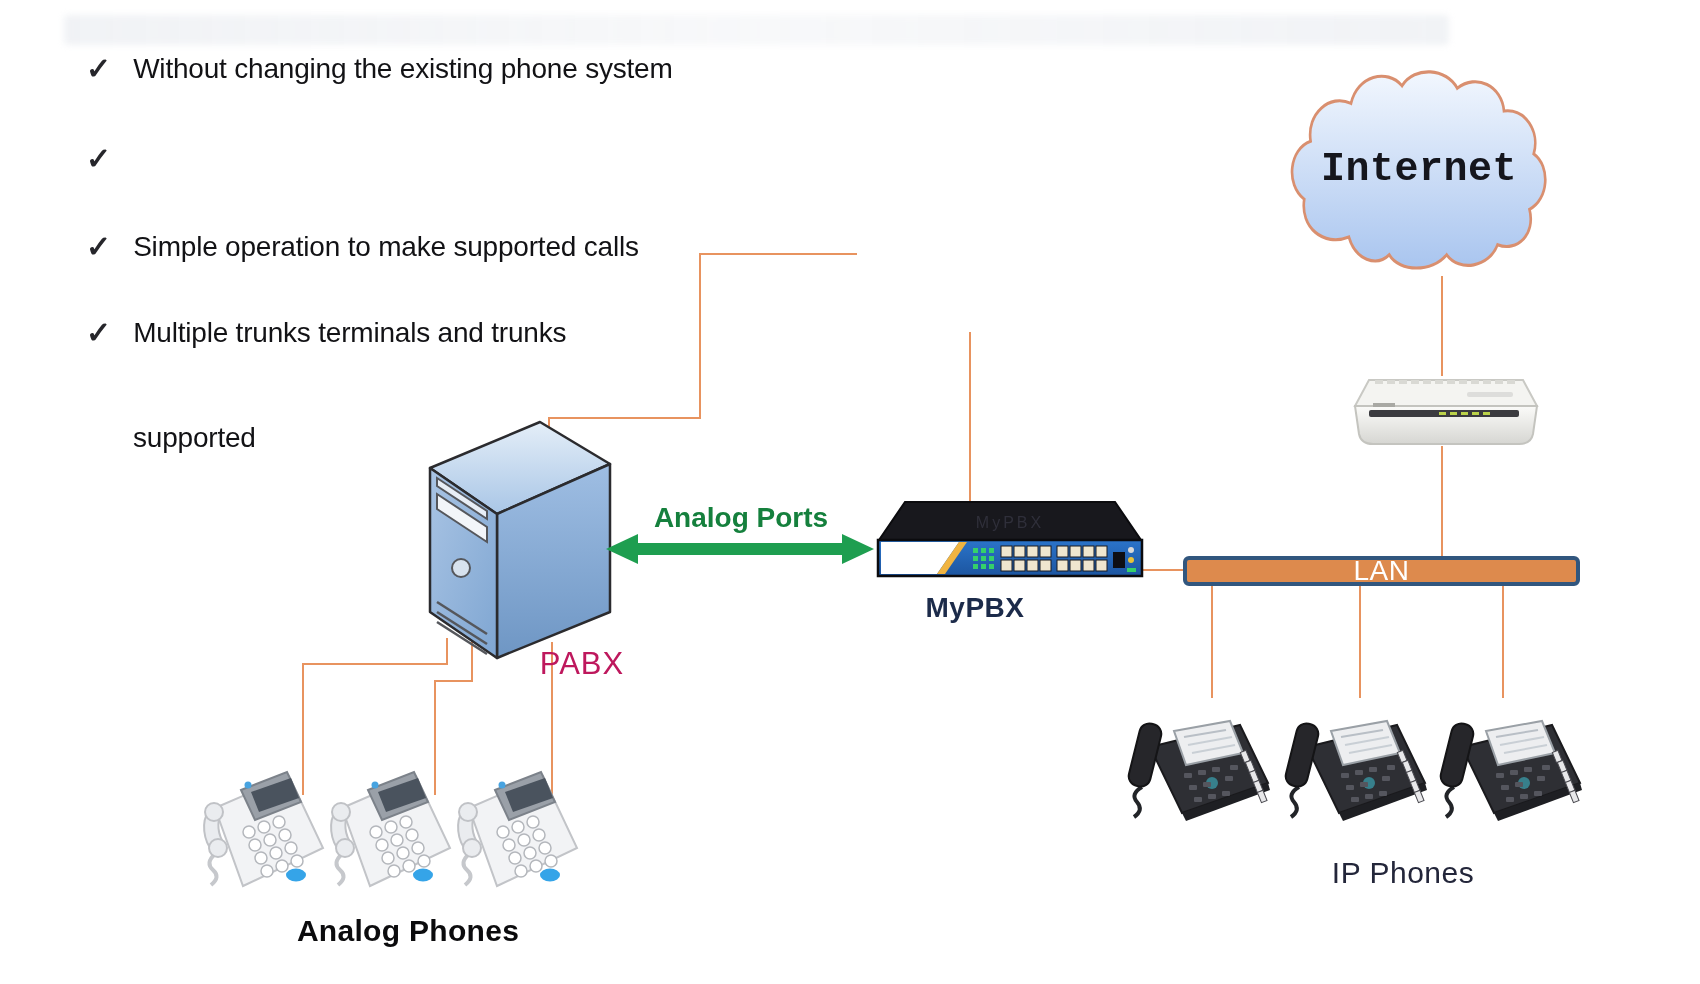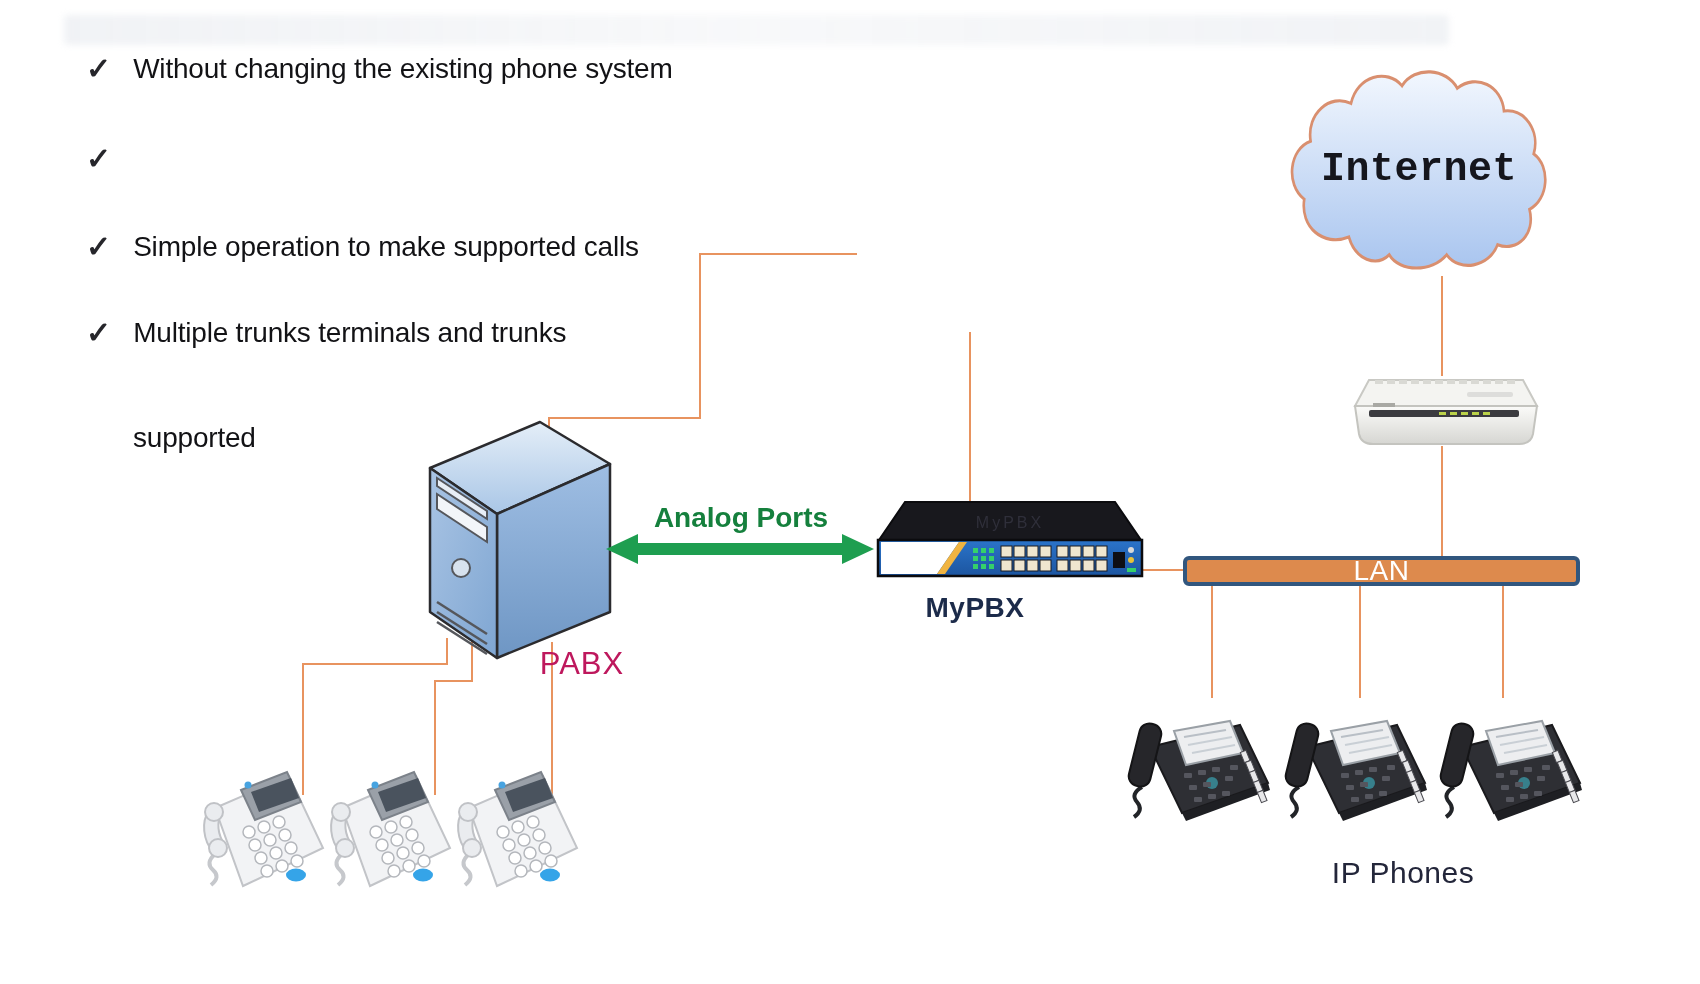--- a/index.html
+++ b/index.html
@@ -288,14 +288,15 @@
 
   <svg class="device" style="left:193px;top:748px;" width="135" height="150" viewBox="0 0 135 150">
       <use href="#analogPhoneSym"></use>
     </svg>
   <svg class="device" style="left:320px;top:748px;" width="135" height="150" viewBox="0 0 135 150">
       <use href="#analogPhoneSym"></use>
     </svg>
   <svg class="device" style="left:447px;top:748px;" width="135" height="150" viewBox="0 0 135 150">
       <use href="#analogPhoneSym"></use>
     </svg>
+  <div class="node-label lbl-analog-phones" style="left:408px;top:914px;">Analog Phones</div>
 
 </div>
 
 </body></html>

